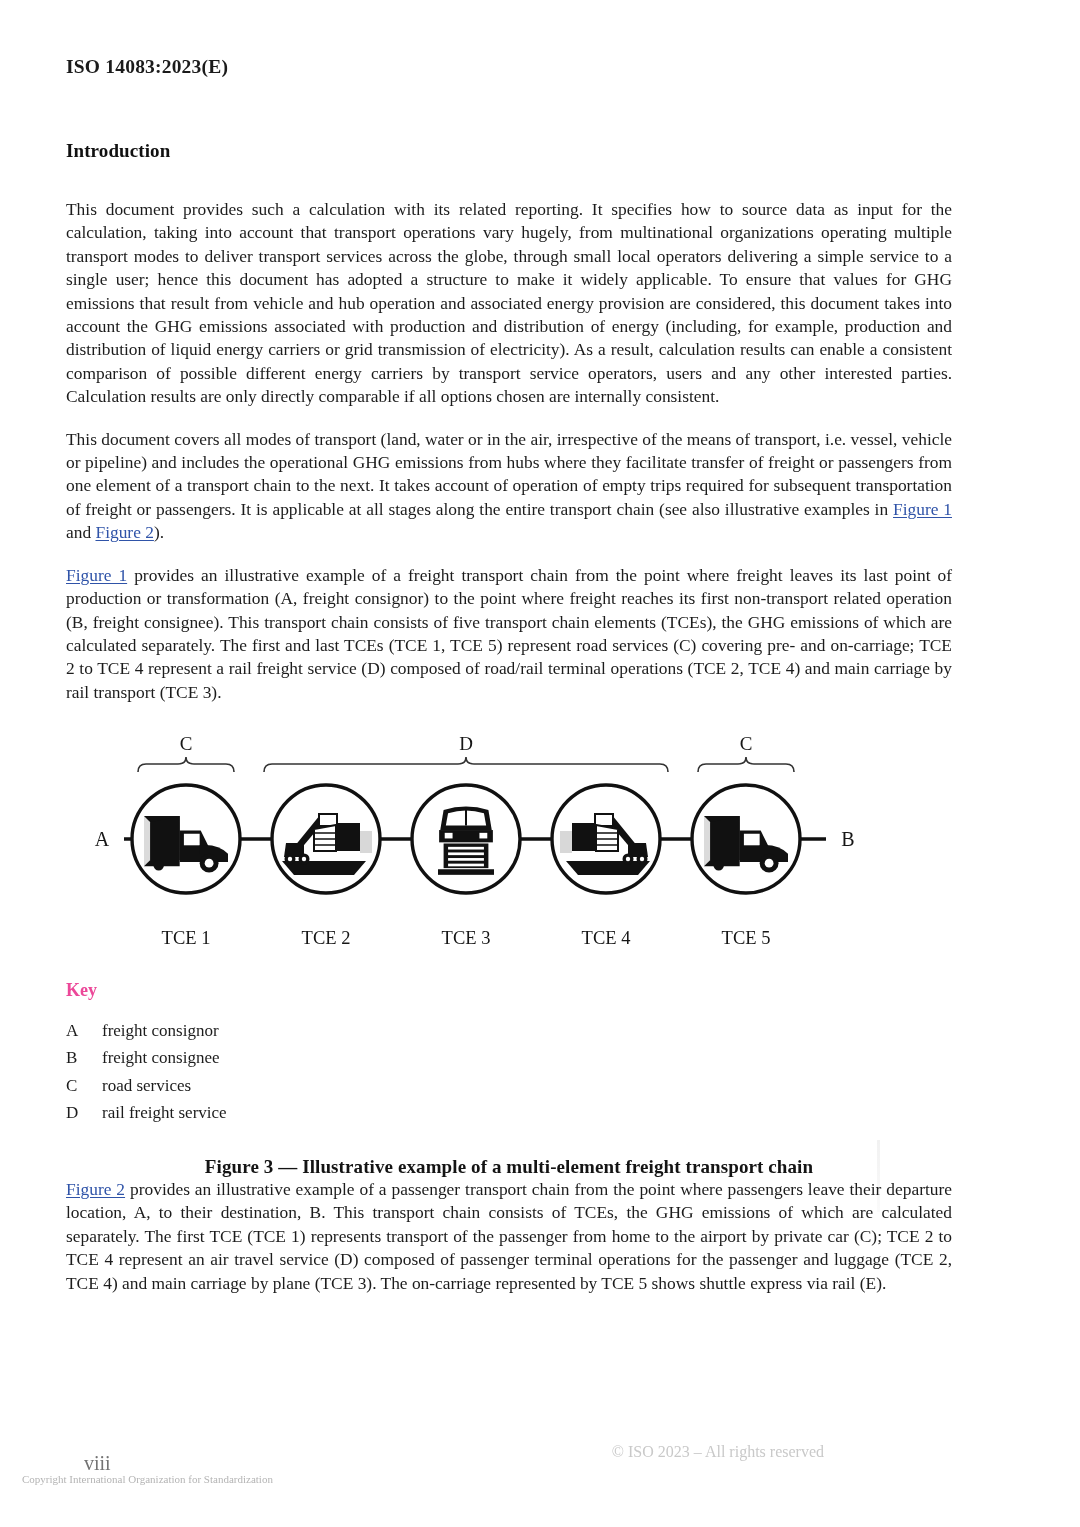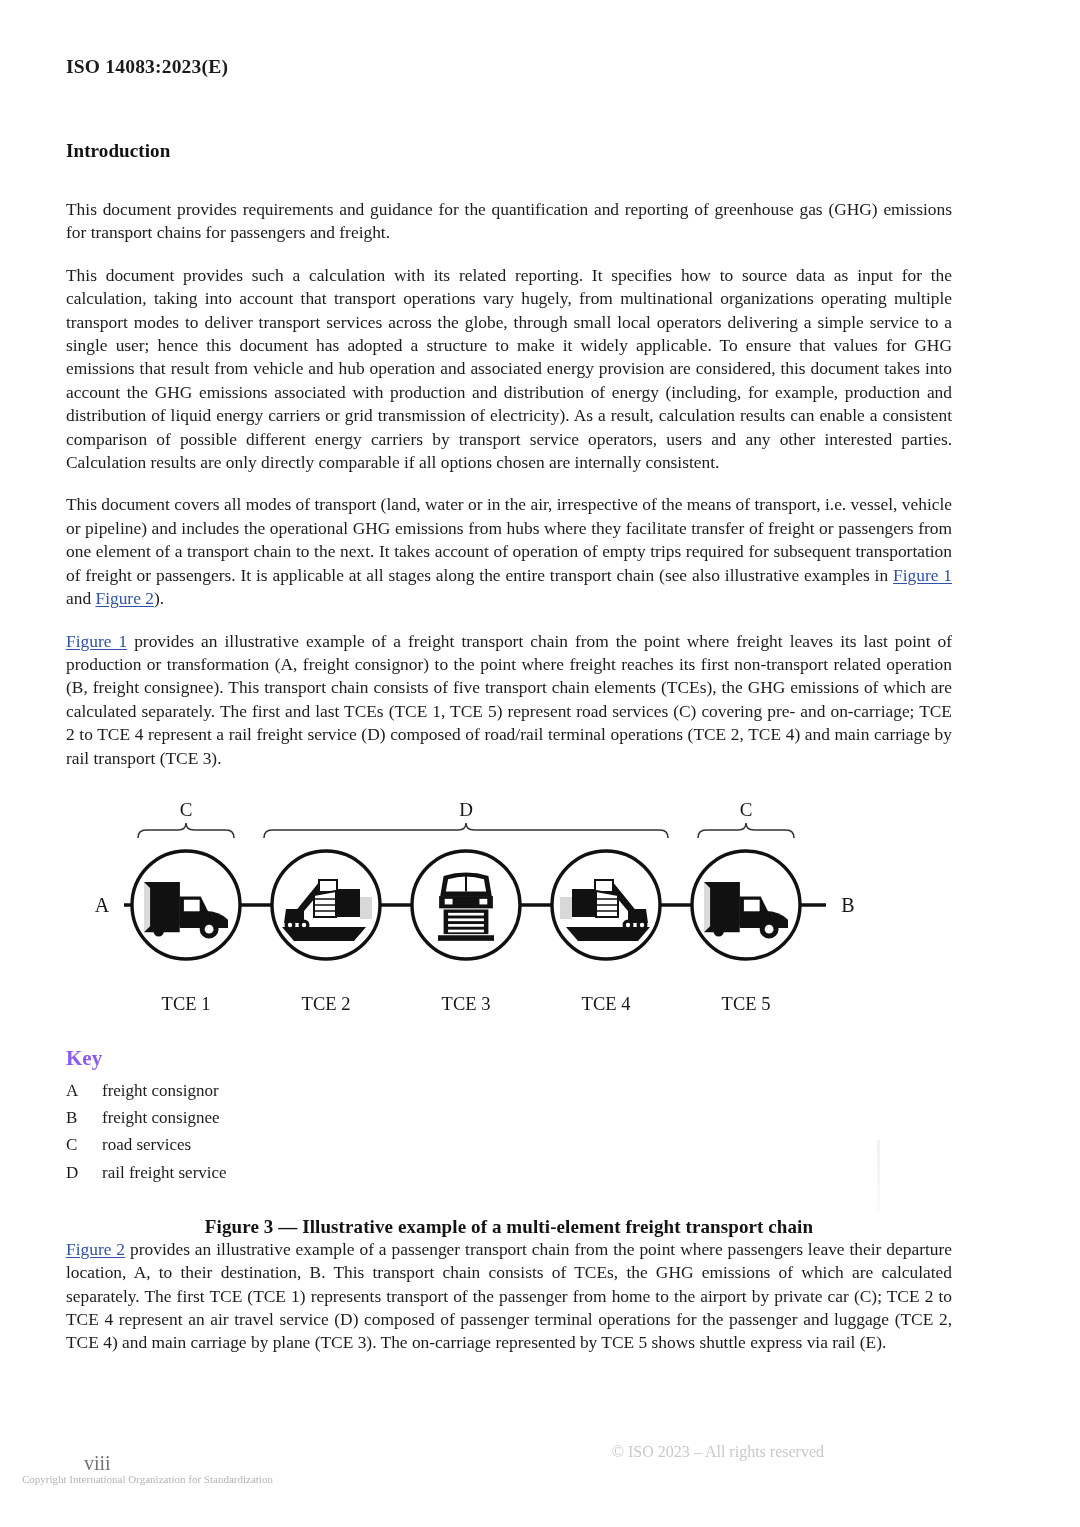--- a/index.html
+++ b/index.html
@@ -92,24 +92,24 @@
     text-align: center;
     width: 120px;
     color: #161616;
   }
 
   
   .key-block {
     margin-top: 22px;
   }
   .key-title {
-    font-size: 21px;
+    font-size: 18px;
     font-weight: bold;
-    margin-bottom: 6px;
-    color: #8b5cf6;
+    margin-bottom: 16px;
+    color: #ec4899;
   }
   .key-row {
     display: flex;
     font-size: 17px;
     line-height: 1.6;
     color: #1c1c1c;
   }
   .key-sym {
     width: 36px;
     flex: 0 0 36px;
@@ -176,21 +176,20 @@
 <body>
 
 <div class="page">
 
   <div class="doc-header">ISO 14083:2023(E)</div>
 
   <div class="content">
 
     <h1 class="section-title">Introduction</h1>
 
-    <p class="body-par">This document provides requirements and guidance for the quantification and reporting of greenhouse gas (GHG) emissions for transport chains for passengers and freight.</p>
 
     <p class="body-par">This document provides such a calculation with its related reporting. It specifies how to source data as input for the calculation, taking into account that transport operations vary hugely, from multinational organizations operating multiple transport modes to deliver transport services across the globe, through small local operators delivering a simple service to a single user; hence this document has adopted a structure to make it widely applicable. To ensure that values for GHG emissions that result from vehicle and hub operation and associated energy provision are considered, this document takes into account the GHG emissions associated with production and distribution of energy (including, for example, production and distribution of liquid energy carriers or grid transmission of electricity). As a result, calculation results can enable a consistent comparison of possible different energy carriers by transport service operators, users and any other interested parties. Calculation results are only directly comparable if all options chosen are internally consistent.</p>
 
     <p class="body-par"><span>This document covers all modes of transport (land, water or in the air, irrespective of the means of transport, i.e. vessel, vehicle or pipeline) and includes the operational GHG emissions from hubs where they facilitate transfer of freight or passengers from one element of a transport chain to the next. It takes account of operation of empty trips required for subsequent transportation of freight or passengers. It is applicable at all stages along the entire transport chain (see also illustrative examples in </span><a class="xref" href="#">Figure 1</a><span> and </span><a class="xref" href="#">Figure 2</a><span>).</span></p>
 
     <p class="body-par"><a class="xref" href="#">Figure 1</a><span> provides an illustrative example of a freight transport chain from the point where freight leaves its last point of production or transformation (A, freight consignor) to the point where freight reaches its first non-transport related operation (B, freight consignee). This transport chain consists of five transport chain elements (TCEs), the GHG emissions of which are calculated separately. The first and last TCEs (TCE 1, TCE 5) represent road services (C) covering pre- and on-carriage; TCE 2 to TCE 4 represent a rail freight service (D) composed of road/rail terminal operations (TCE 2, TCE 4) and main carriage by rail transport (TCE 3).</span></p>
 
     <div class="figure-block">
 
       <div class="chain-wrap">

